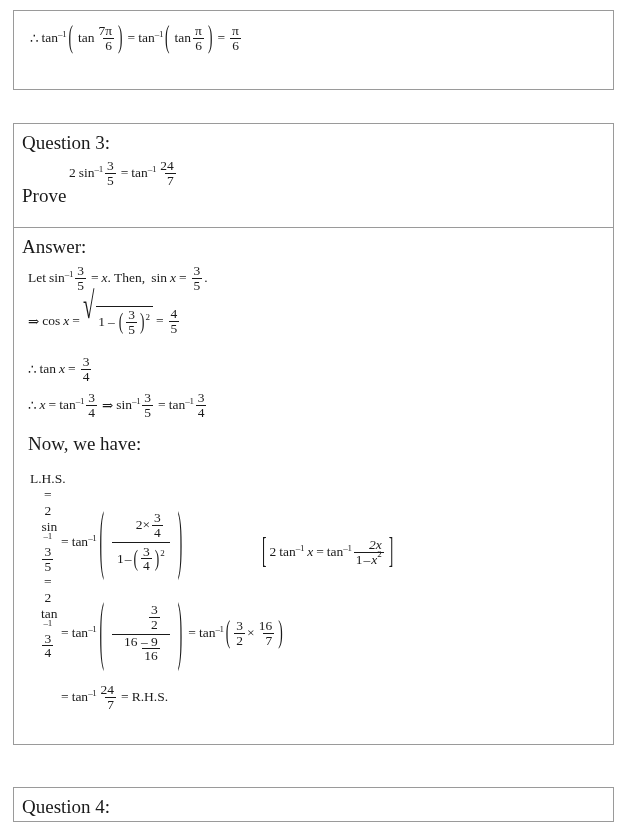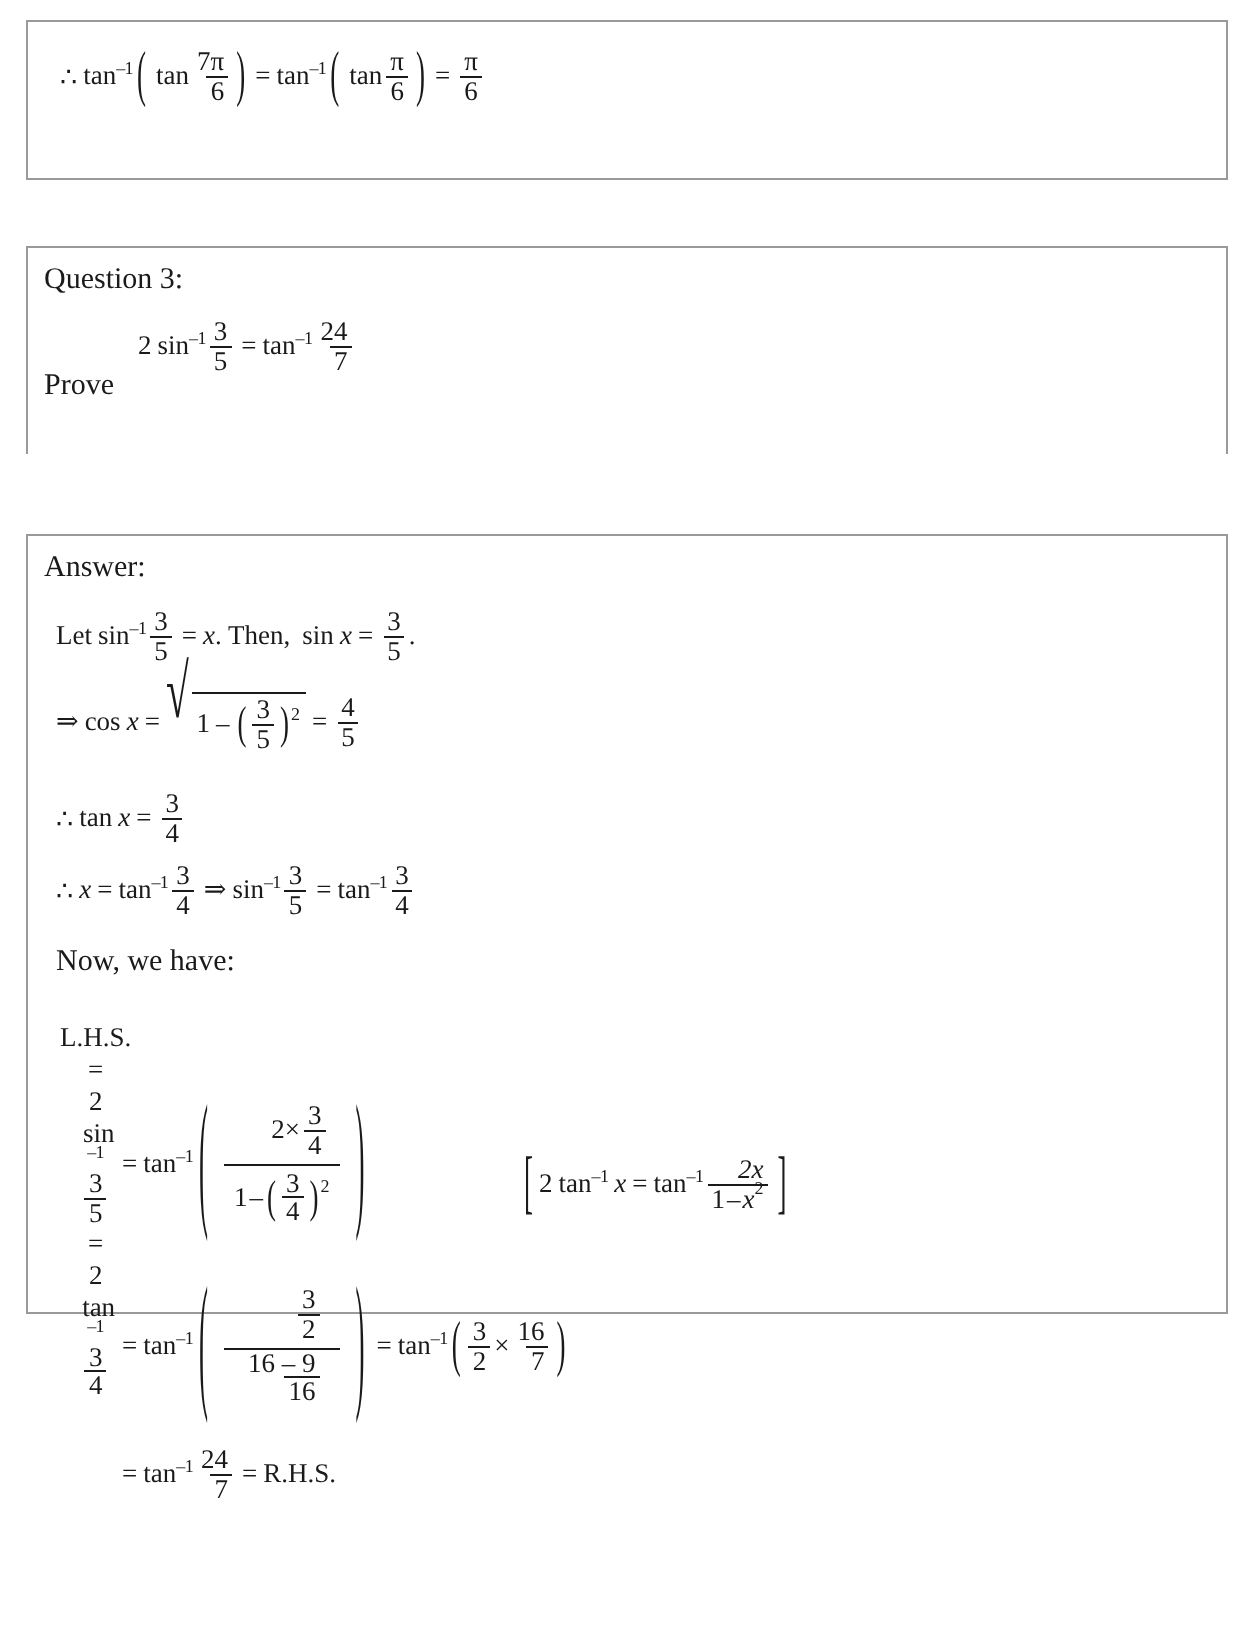--- a/index.html
+++ b/index.html
@@ -22,29 +22,29 @@
   .panel {
     position: absolute;
     left: 13px;
     width: 601px;
     box-sizing: border-box;
     border: 1px solid #9a9a9a;
     background: #ffffff;
   }
   #panel-top      { top: 10px;  height: 80px; }
   #panel-question { top: 123px; height: 104px; border-bottom: none; }
-  #panel-answer   { top: 227px; height: 390px; margin-top: 40px; }
+  #panel-answer   { top: 227px; height: 518px; }
   #panel-question4{ top: 787px; height: 35px; }
 
   .panel-inner { position: relative; width: 100%; height: 100%; }
 
   
   .label {
     position: absolute;
-    font-size: 15px;
+    font-size: 19px;
     line-height: 1.15;
     white-space: nowrap;
     font-family: Liberation Serif, serif;
   }
 
   
   .math {
     position: absolute;
     font-size: 13.5px;
     white-space: nowrap;
@@ -383,14 +383,19 @@
           <span class="num">24</span>
           <span class="den">7</span>
         </span>
         <span class="sp-l sp-r">=</span>
         <span>R.H.S.</span>
       </div>
 
     </div>
   </div>
 
+  <div class="panel" id="panel-question4">
+    <div class="panel-inner">
+      <div class="label" style="left:8px; top:8px;">Question 4:</div>
+    </div>
+  </div>
 
 </div>
 
 </body></html>

